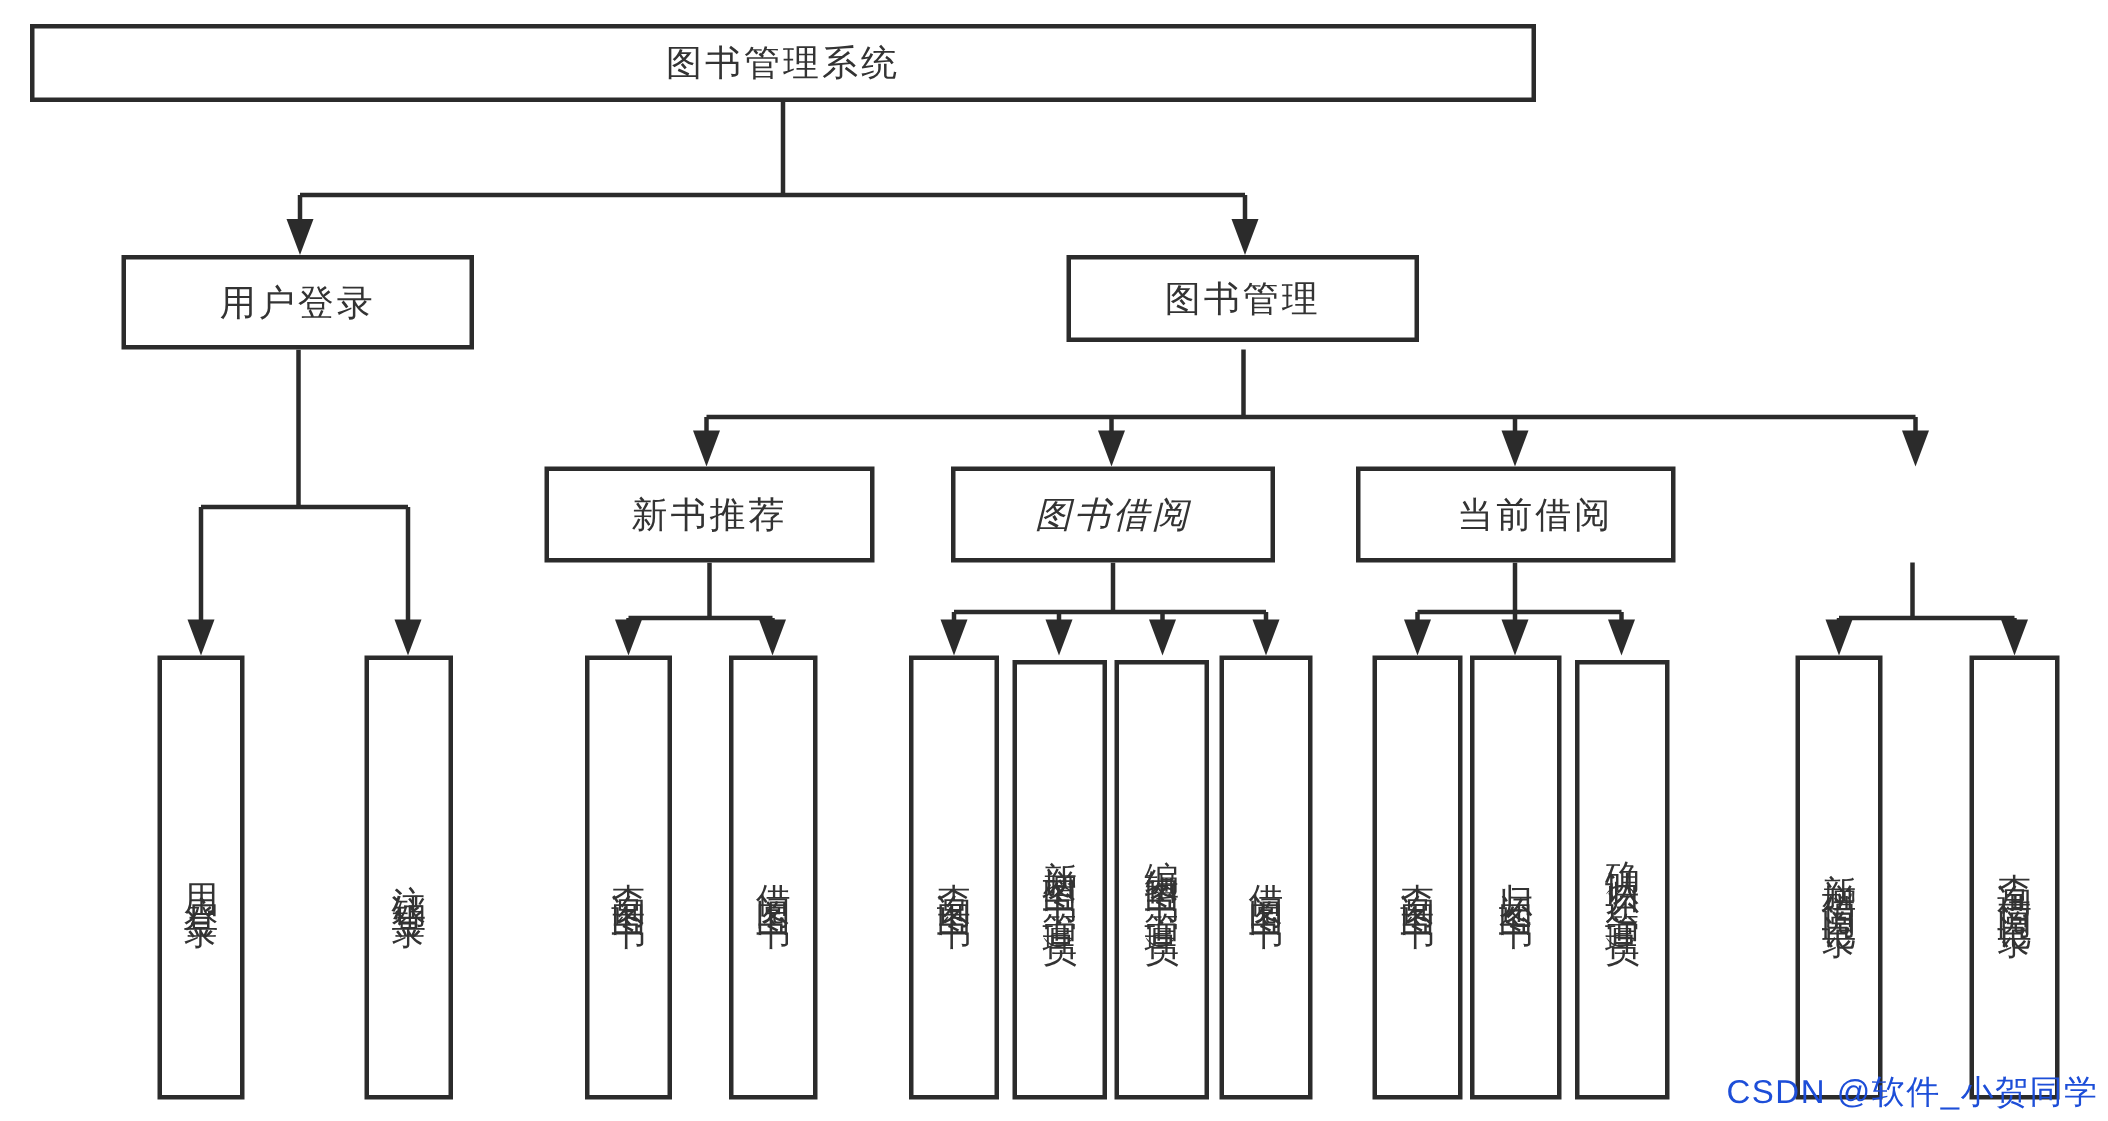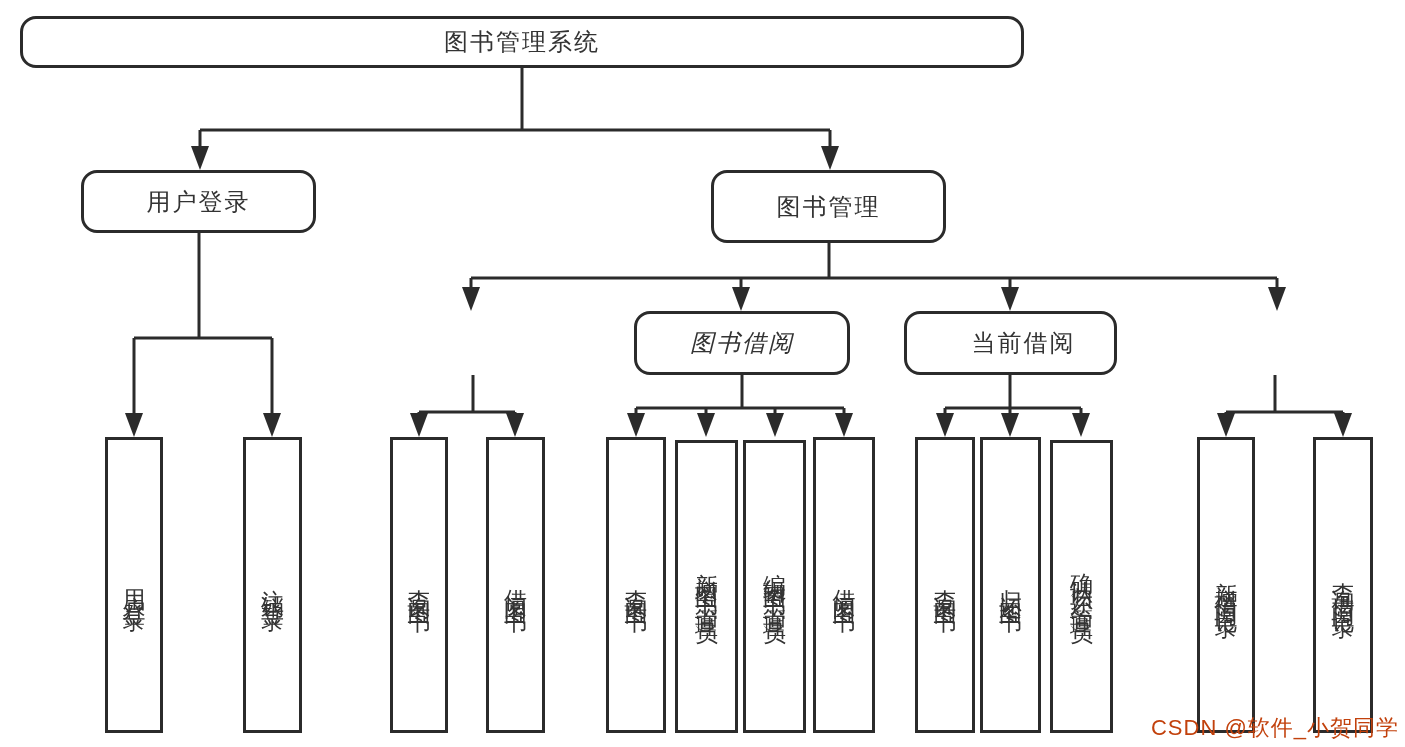--- a/index.html
+++ b/index.html
@@ -9,35 +9,35 @@
   .node{
     position:absolute;
     box-sizing:border-box;
     border:3px solid #2b2b2b;
     background:#ffffff;
     color:#333333;
     display:flex;
     align-items:center;
     justify-content:center;
   }
-  .h-node{font-size:24px;letter-spacing:2px;white-space:nowrap;border-radius:16px;}
+  .h-node{font-size:24px;letter-spacing:2px;white-space:nowrap;}
   .v-node span{
     writing-mode:vertical-rl;
     text-orientation:mixed;
     font-size:23px;
     letter-spacing:7px;
     line-height:1;
     color:#333333;
   }
   .watermark{
     position:absolute;
     right:6px;
     bottom:4px;
     font-size:22px;
-    color:#c2410c;
+    color:#1d4ed8;
     letter-spacing:1px;
     white-space:nowrap;
     pointer-events:none;
   }
 </style>
 </head>
 <body>
 
 <div id="stage">
 
@@ -114,24 +114,27 @@
     </g>
   </svg>
 
   <div class="node h-node" style="left:20px;top:16px;width:1004px;height:52px;">
     <span>图书管理系统</span>
   </div>
 
   <div class="node h-node" style="left:81px;top:170px;width:235px;height:63px;">
     <span>用户登录</span>
   </div>
-  <div class="node h-node" style="left:711px;top:170px;width:235px;height:73px;">
+  <div class="node h-node" style="left:711px;top:170px;width:235px;height:58px;">
     <span>图书管理</span>
   </div>
 
+  <div class="node h-node" style="left:363px;top:311px;width:220px;height:64px;">
+    <span>新书推荐</span>
+  </div>
   <div class="node h-node" style="left:634px;top:311px;width:216px;height:64px;font-style:italic;">
     <span>图书借阅</span>
   </div>
   <div class="node h-node" style="left:904px;top:311px;width:213px;height:64px;padding-left:26px;">
     <span>当前借阅</span>
   </div>
 
   <div class="node v-node" style="left:105px;top:437px;width:58px;height:296px;">
     <span>用户登录</span>
   </div>

